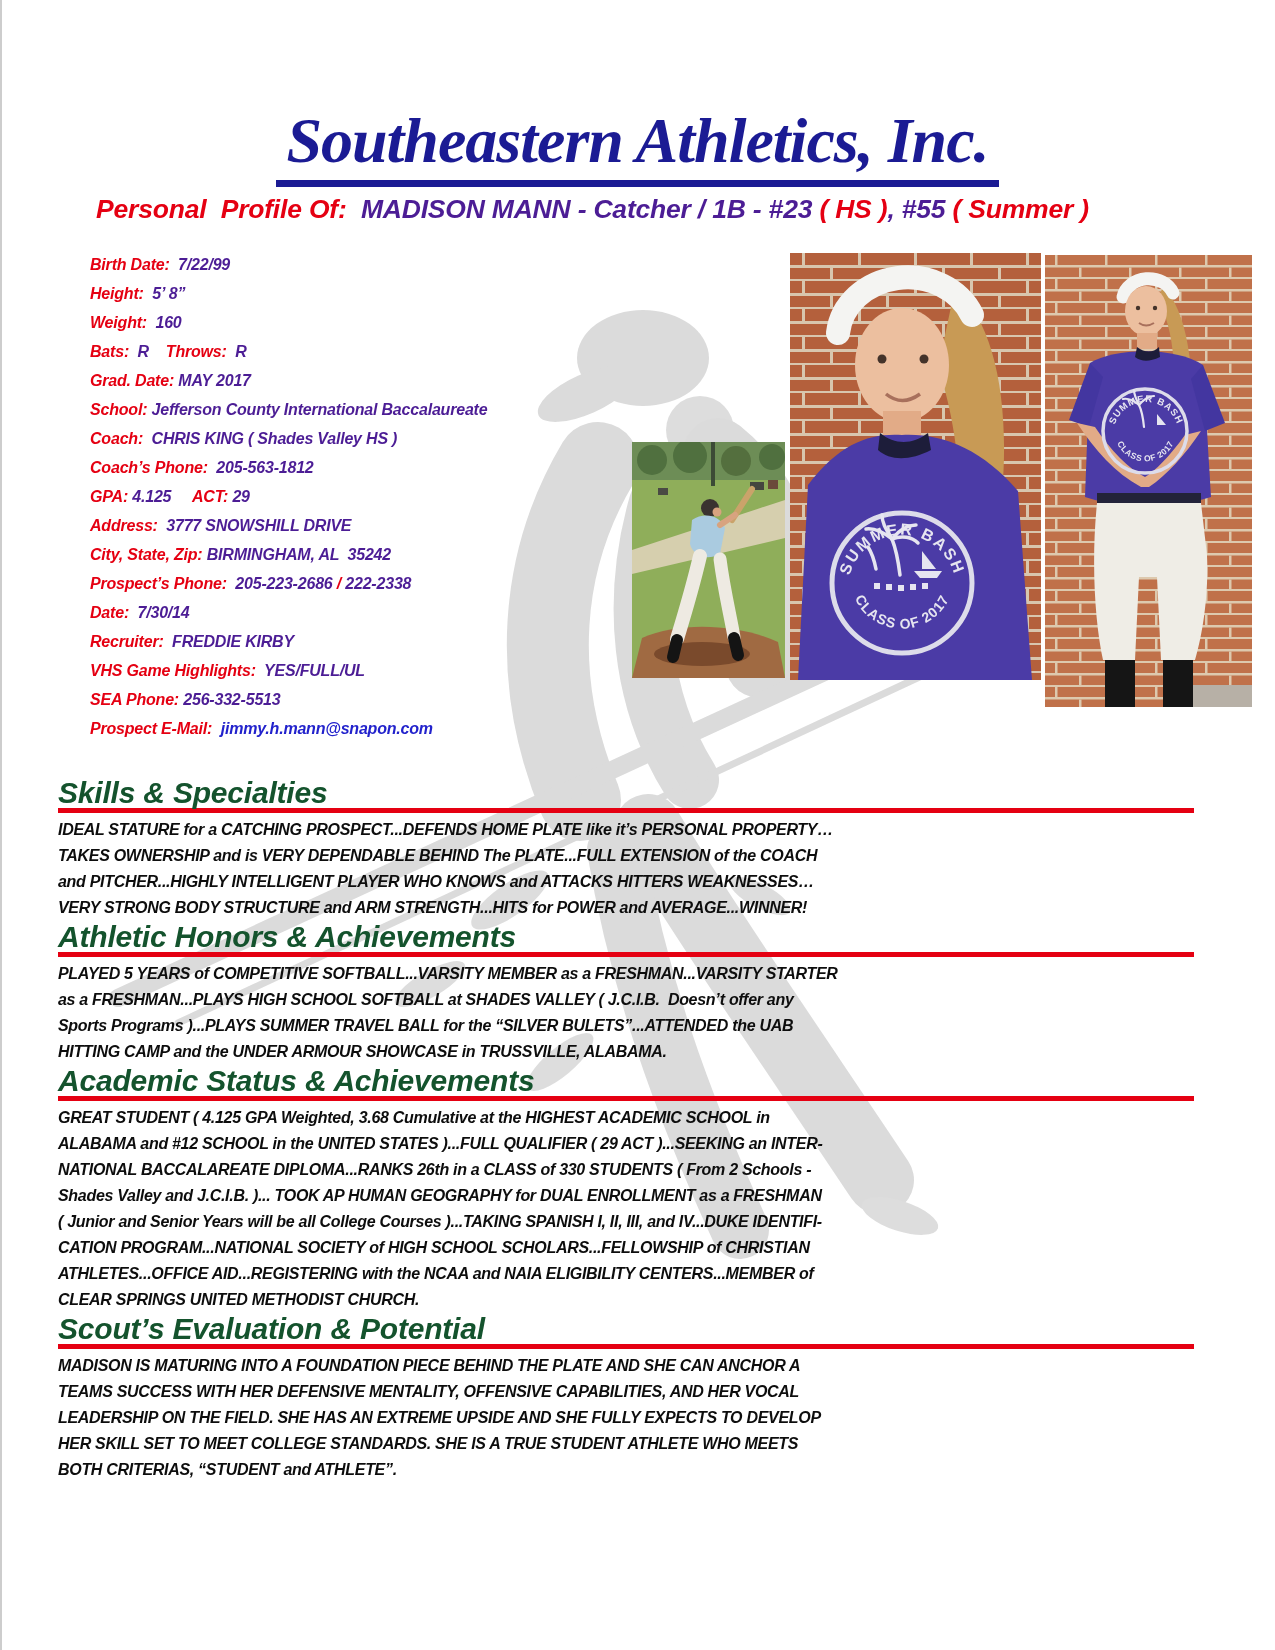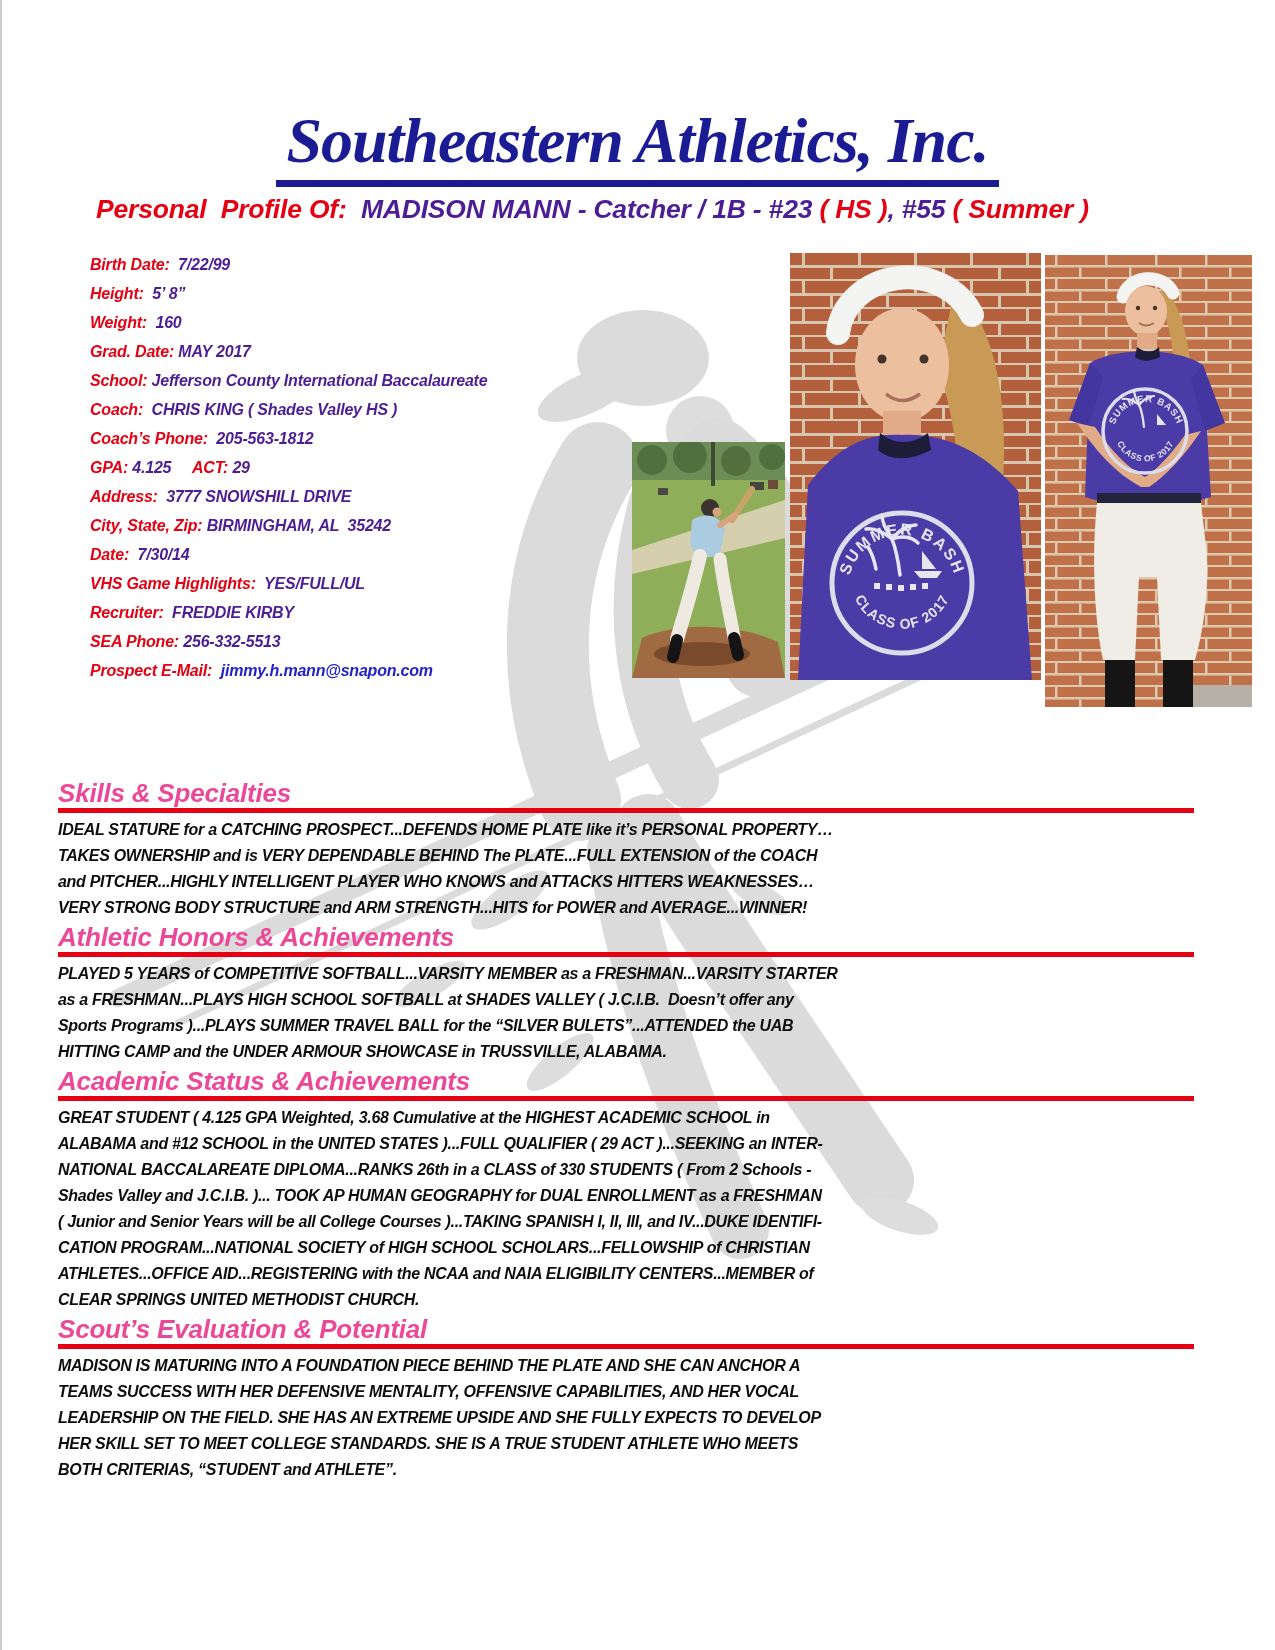--- a/index.html
+++ b/index.html
@@ -22,22 +22,22 @@
   .bio{position:absolute;left:90px;top:250px;z-index:2;}
   .bio-line{font-style:italic;font-weight:bold;font-size:16px;line-height:29px;
             letter-spacing:-0.2px;white-space:pre;}
 
   .seg-red{color:#e50012;}
   .seg-dark{color:#4c1d95;}
   .seg-blue{color:#2222cc;}
 
   
   .sections{position:absolute;left:58px;top:779px;width:1136px;z-index:2;}
-  .section h2{margin:0;font-style:italic;font-weight:bold;font-size:26px;line-height:28px;
-              color:#ec4899;letter-spacing:-0.2px;}
+  .section h2{margin:0;font-style:italic;font-weight:bold;font-size:30px;line-height:28px;
+              color:#14532d;letter-spacing:-0.2px;}
   .section .rule{height:5px;background:#e50012;margin:1px 0 4px 0;}
   .section .body{margin:0 0 2px 0;font-style:italic;font-weight:bold;font-size:16px;line-height:26px;
                  color:#0d0d0d;letter-spacing:-0.3px;white-space:pre;}
 
   
   .photo{position:absolute;z-index:1;overflow:hidden;}
   .photo svg{display:block;}
   .photo-batting{left:632px;top:442px;width:153px;height:236px;}
   .photo-portrait-upper{left:790px;top:253px;width:251px;height:427px;}
   .photo-portrait-full{left:1045px;top:255px;width:207px;height:452px;}
@@ -71,30 +71,32 @@
 
   <div class="title-wrap">
     <span class="doc-title">Southeastern Athletics, Inc.</span>
   </div>
   <div class="profile-line"><span class="seg-red">Personal  Profile Of:</span><span class="seg-dark">  MADISON MANN - Catcher / 1B - #23 </span><span class="seg-red">( HS )</span><span class="seg-dark">, #55 </span><span class="seg-red">( Summer )</span></div>
 
   <div class="bio">
       <div class="bio-line"><span class="seg-red">Birth Date:</span><span class="seg-dark">  7/22/99</span></div>
       <div class="bio-line"><span class="seg-red">Height:</span><span class="seg-dark">  5’ 8”</span></div>
       <div class="bio-line"><span class="seg-red">Weight:</span><span class="seg-dark">  160</span></div>
+      <div class="bio-line"><span class="seg-red">Bats:</span><span class="seg-dark">  R    </span><span class="seg-red">Throws:</span><span class="seg-dark">  R</span></div>
       <div class="bio-line"><span class="seg-red">Grad. Date:</span><span class="seg-dark"> MAY 2017</span></div>
       <div class="bio-line"><span class="seg-red">School:</span><span class="seg-dark"> Jefferson County International Baccalaureate</span></div>
       <div class="bio-line"><span class="seg-red">Coach:</span><span class="seg-dark">  CHRIS KING ( Shades Valley HS )</span></div>
       <div class="bio-line"><span class="seg-red">Coach’s Phone:</span><span class="seg-dark">  205-563-1812</span></div>
       <div class="bio-line"><span class="seg-red">GPA:</span><span class="seg-dark"> 4.125     </span><span class="seg-red">ACT:</span><span class="seg-dark"> 29</span></div>
       <div class="bio-line"><span class="seg-red">Address:</span><span class="seg-dark">  3777 SNOWSHILL DRIVE</span></div>
       <div class="bio-line"><span class="seg-red">City, State, Zip:</span><span class="seg-dark"> BIRMINGHAM, AL  35242</span></div>
+      <div class="bio-line"><span class="seg-red">Prospect’s Phone:</span><span class="seg-dark">  205-223-2686 </span><span class="seg-red">/</span><span class="seg-dark"> 222-2338</span></div>
       <div class="bio-line"><span class="seg-red">Date:</span><span class="seg-dark">  7/30/14</span></div>
+      <div class="bio-line"><span class="seg-red">Recruiter:</span><span class="seg-dark">  FREDDIE KIRBY</span></div>
       <div class="bio-line"><span class="seg-red">VHS Game Highlights:</span><span class="seg-dark">  YES/FULL/UL</span></div>
-      <div class="bio-line"><span class="seg-red">Recruiter:</span><span class="seg-dark">  FREDDIE KIRBY</span></div>
       <div class="bio-line"><span class="seg-red">SEA Phone:</span><span class="seg-dark"> 256-332-5513</span></div>
       <div class="bio-line"><span class="seg-red">Prospect E-Mail:</span><span class="seg-blue">  jimmy.h.mann@snapon.com</span></div>
     </div>
 
   <div class="photo photo-batting">
     <svg width="153" height="236" viewBox="0 0 153 236">
       <rect width="153" height="236" fill="#8fae5a"></rect>
       <rect width="153" height="38" fill="#6d8d56"></rect>
       <circle cx="20" cy="18" r="15" fill="#50703f"></circle>
         <circle cx="58" cy="14" r="17" fill="#50703f"></circle>

